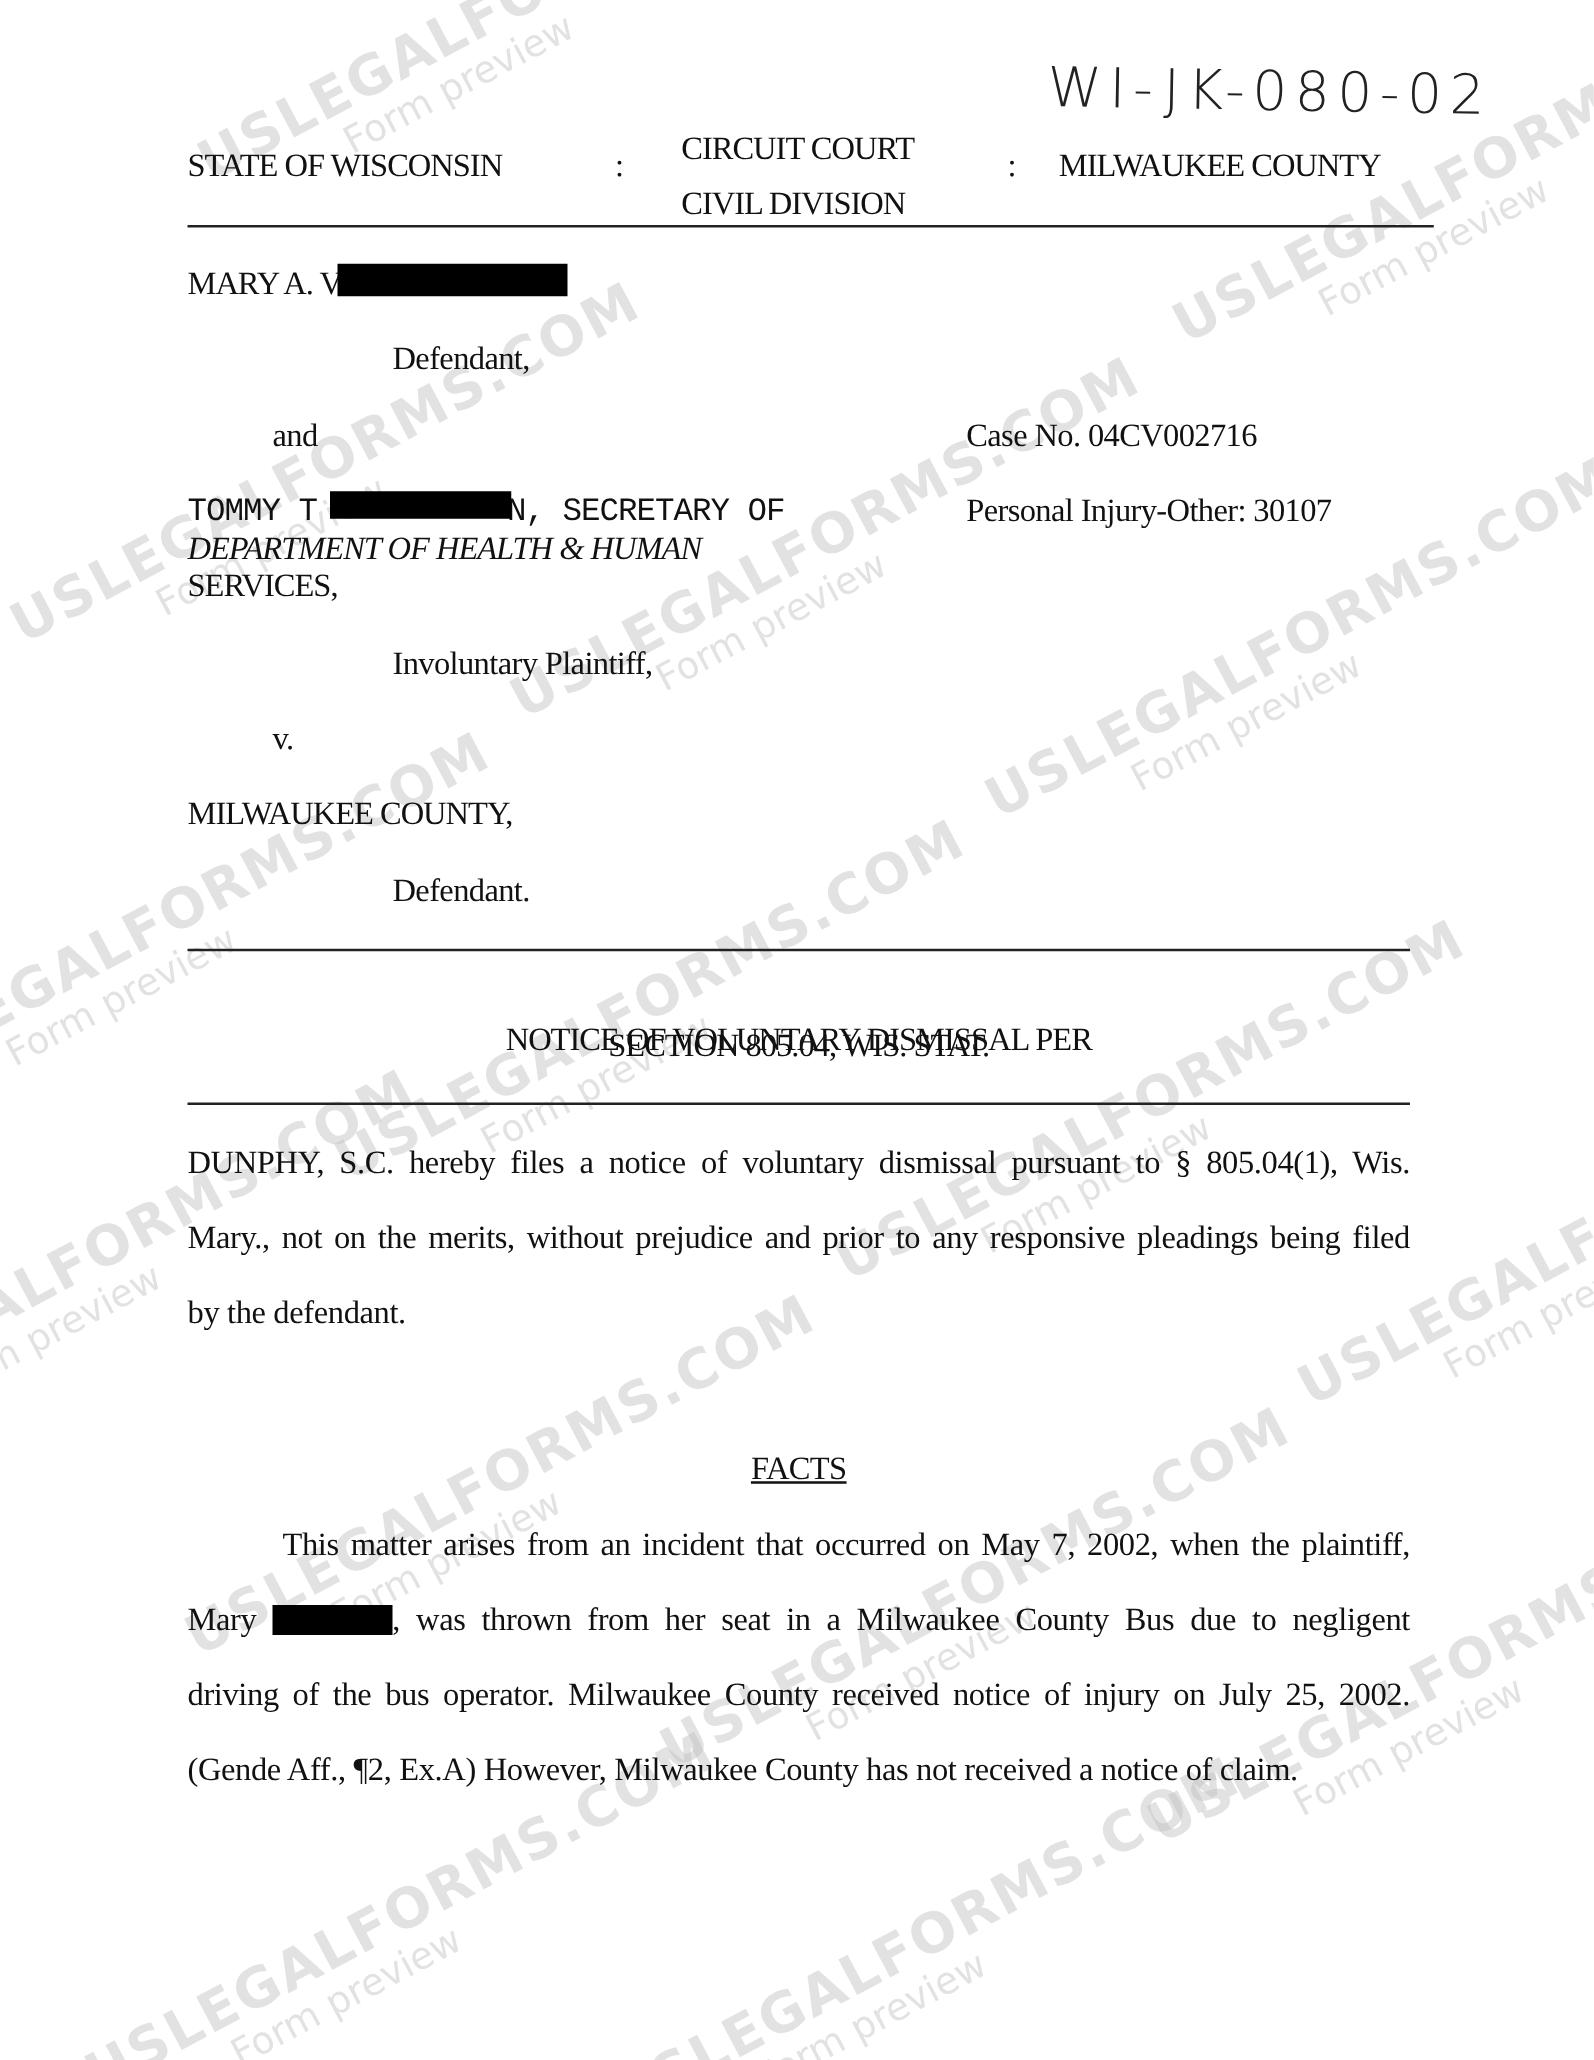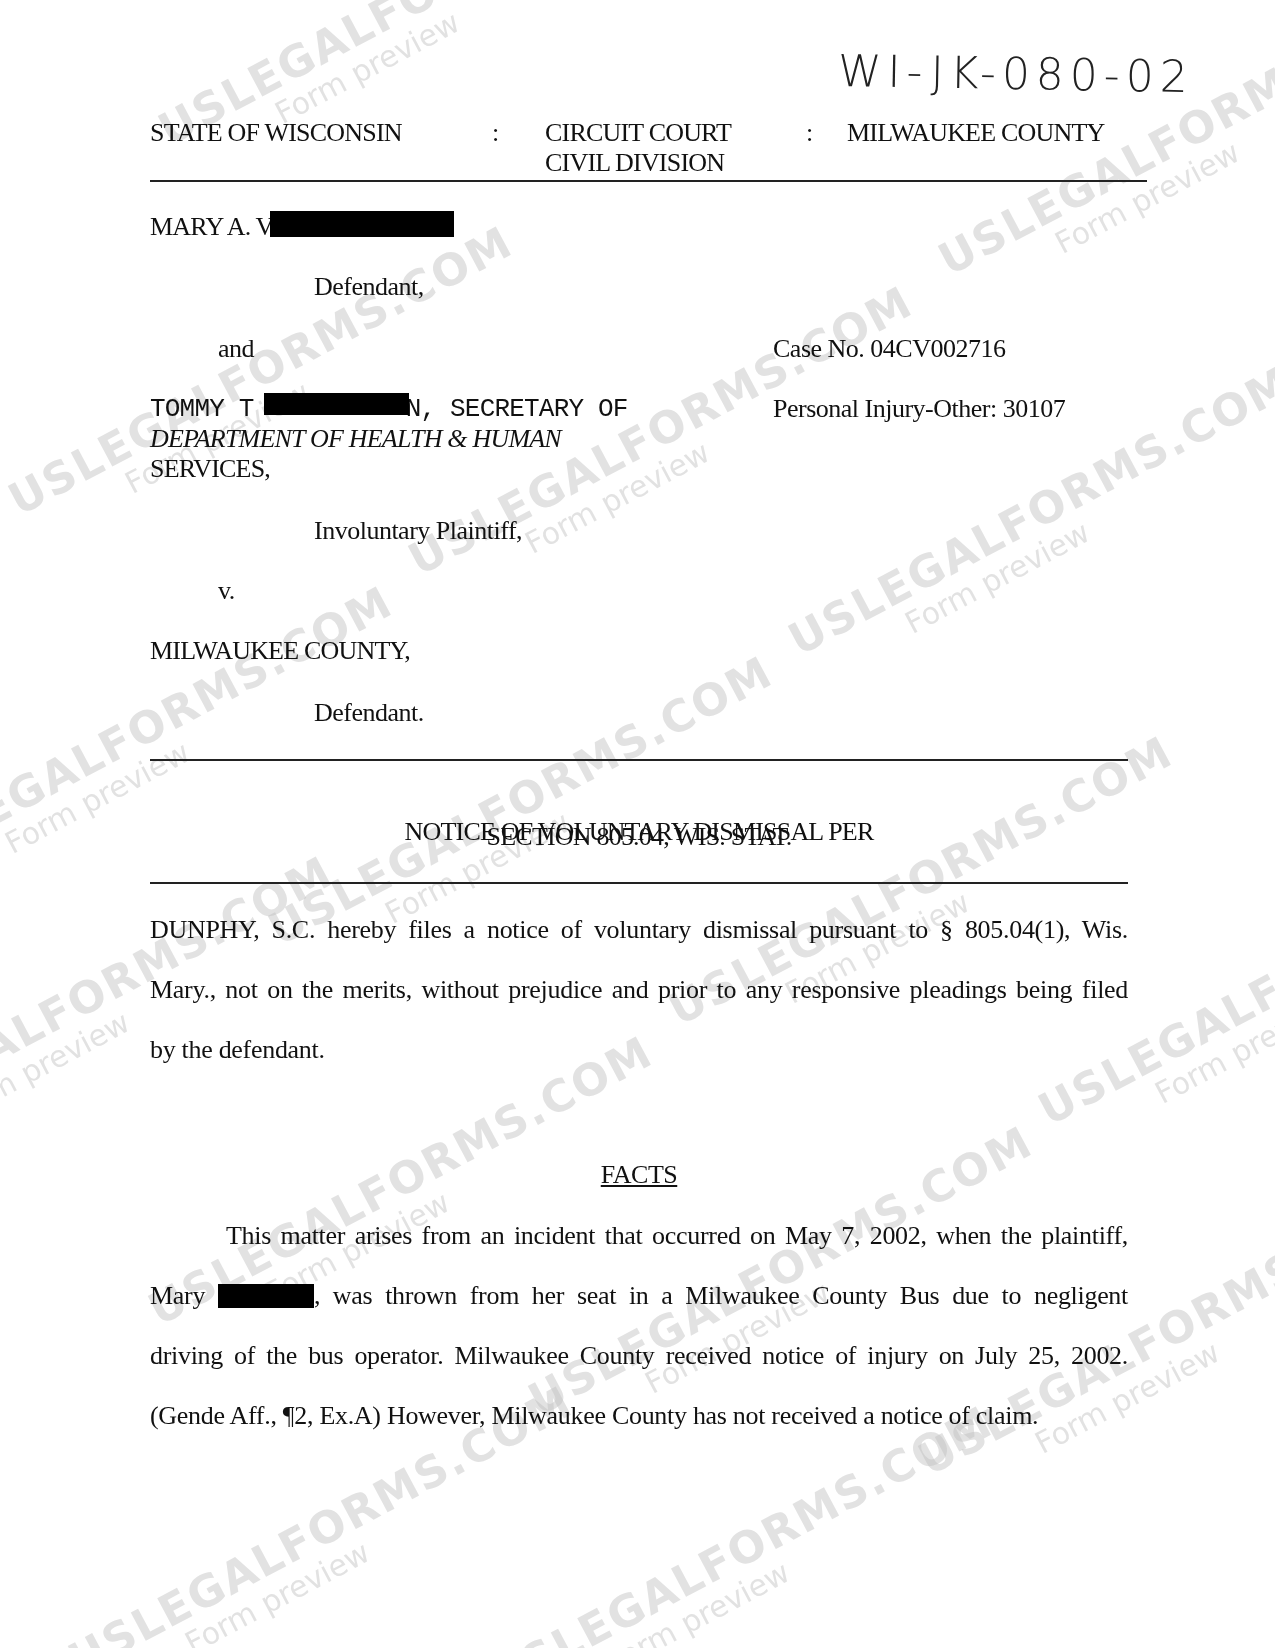--- a/index.html
+++ b/index.html
@@ -96,21 +96,21 @@
 </div>
 <div class="wm" style="left:480px; top:1660px;">
   <span class="big">USLEGALFORMS.COM</span>
     <span class="small">Form preview</span>
 </div>
 
 <div class="abs hand" style="left:838px; top:48px;">WI-JK-080-02</div>
 
 <div class="abs caps" style="left:150px; top:118px;">STATE OF WISCONSIN</div>
 <div class="abs caps" style="left:492px; top:118px;">:</div>
-<div class="abs caps" style="left:545px; top:118px;text-align:right;">CIRCUIT COURT</div>
+<div class="abs caps" style="left:545px; top:104px;text-align:right;">CIRCUIT COURT</div>
 <div class="abs caps" style="left:545px; top:148px;">CIVIL DIVISION</div>
 <div class="abs caps" style="left:806px; top:118px;">:</div>
 <div class="abs caps" style="left:847px; top:118px;">MILWAUKEE COUNTY</div>
 <div class="rule" style="left:150px; top:180px; width:997px; height:1.5px;"></div>
 
 <div class="abs caps" style="left:150px; top:212px;">
   <span>MARY A. V</span>
 </div>
 <div class="redact" style="left:270px; top:211px; width:184px; height:26px;"></div>
 

